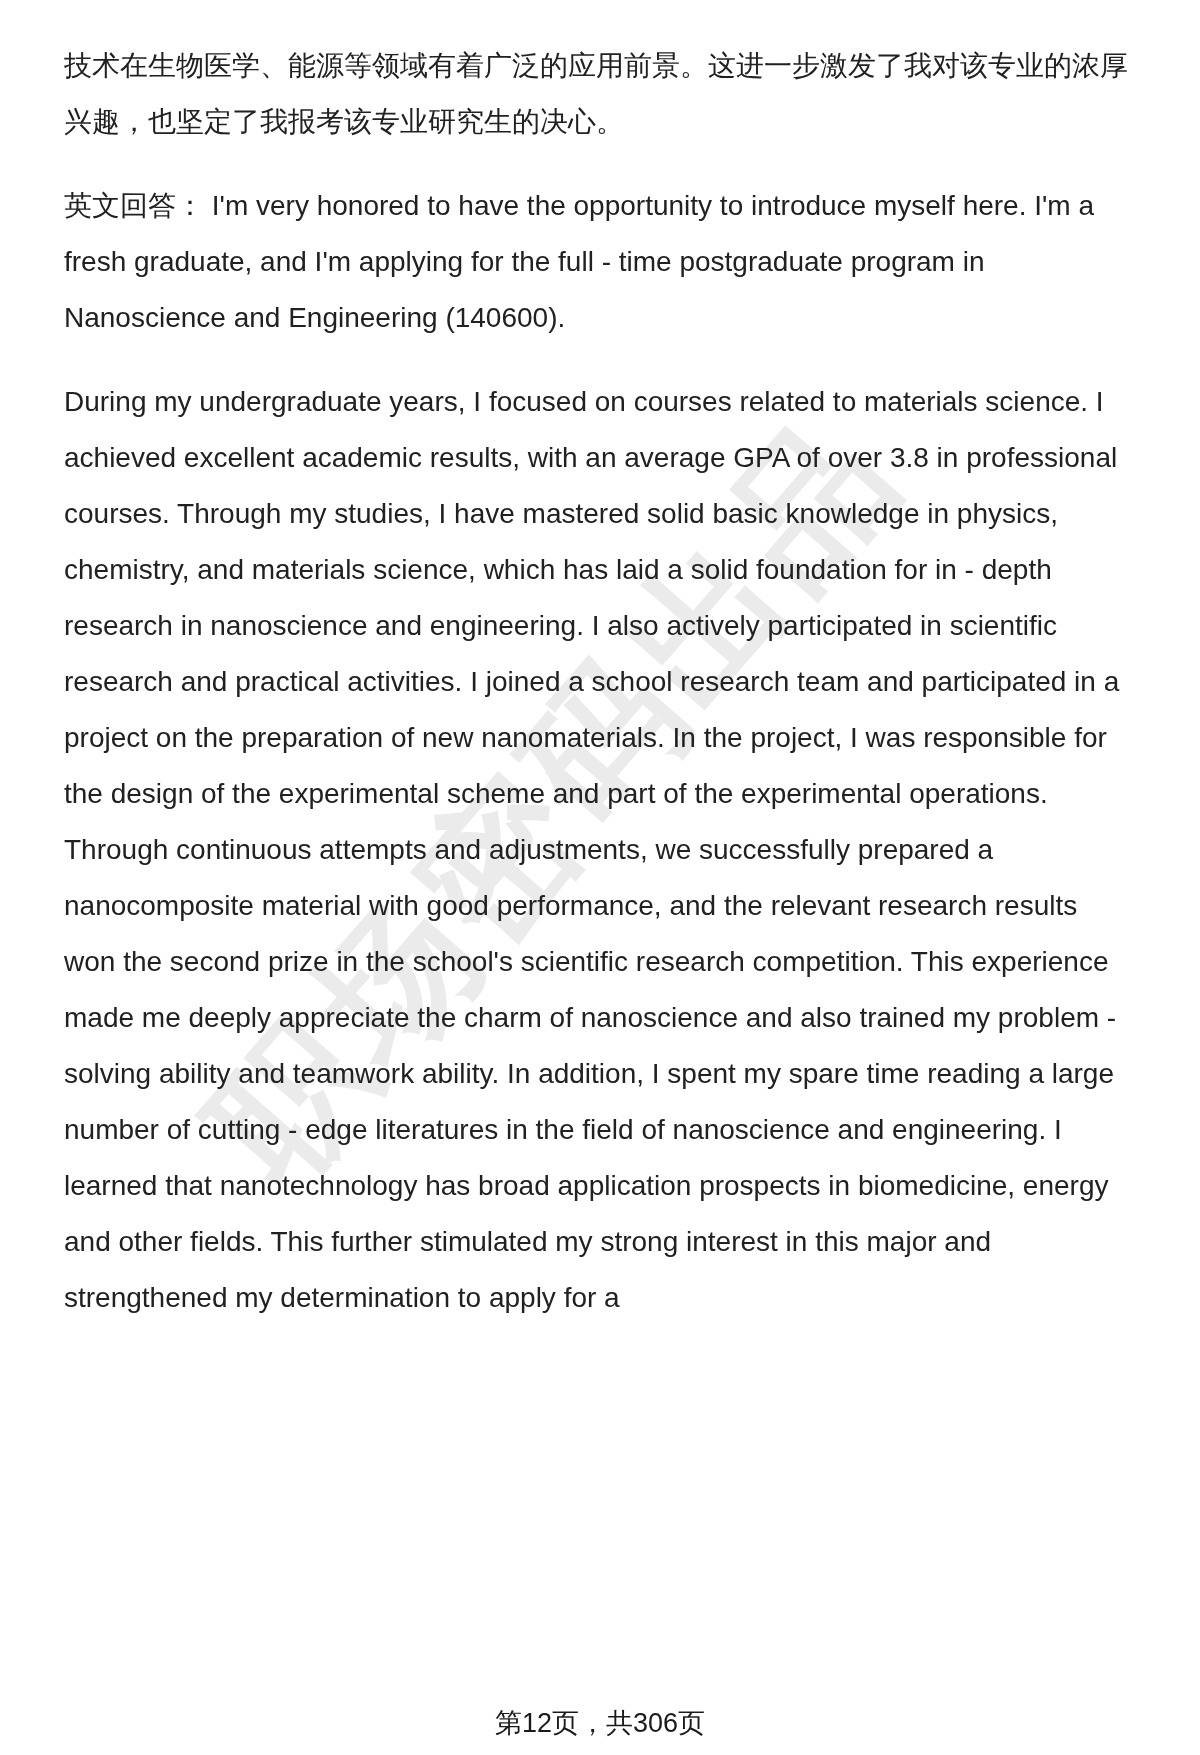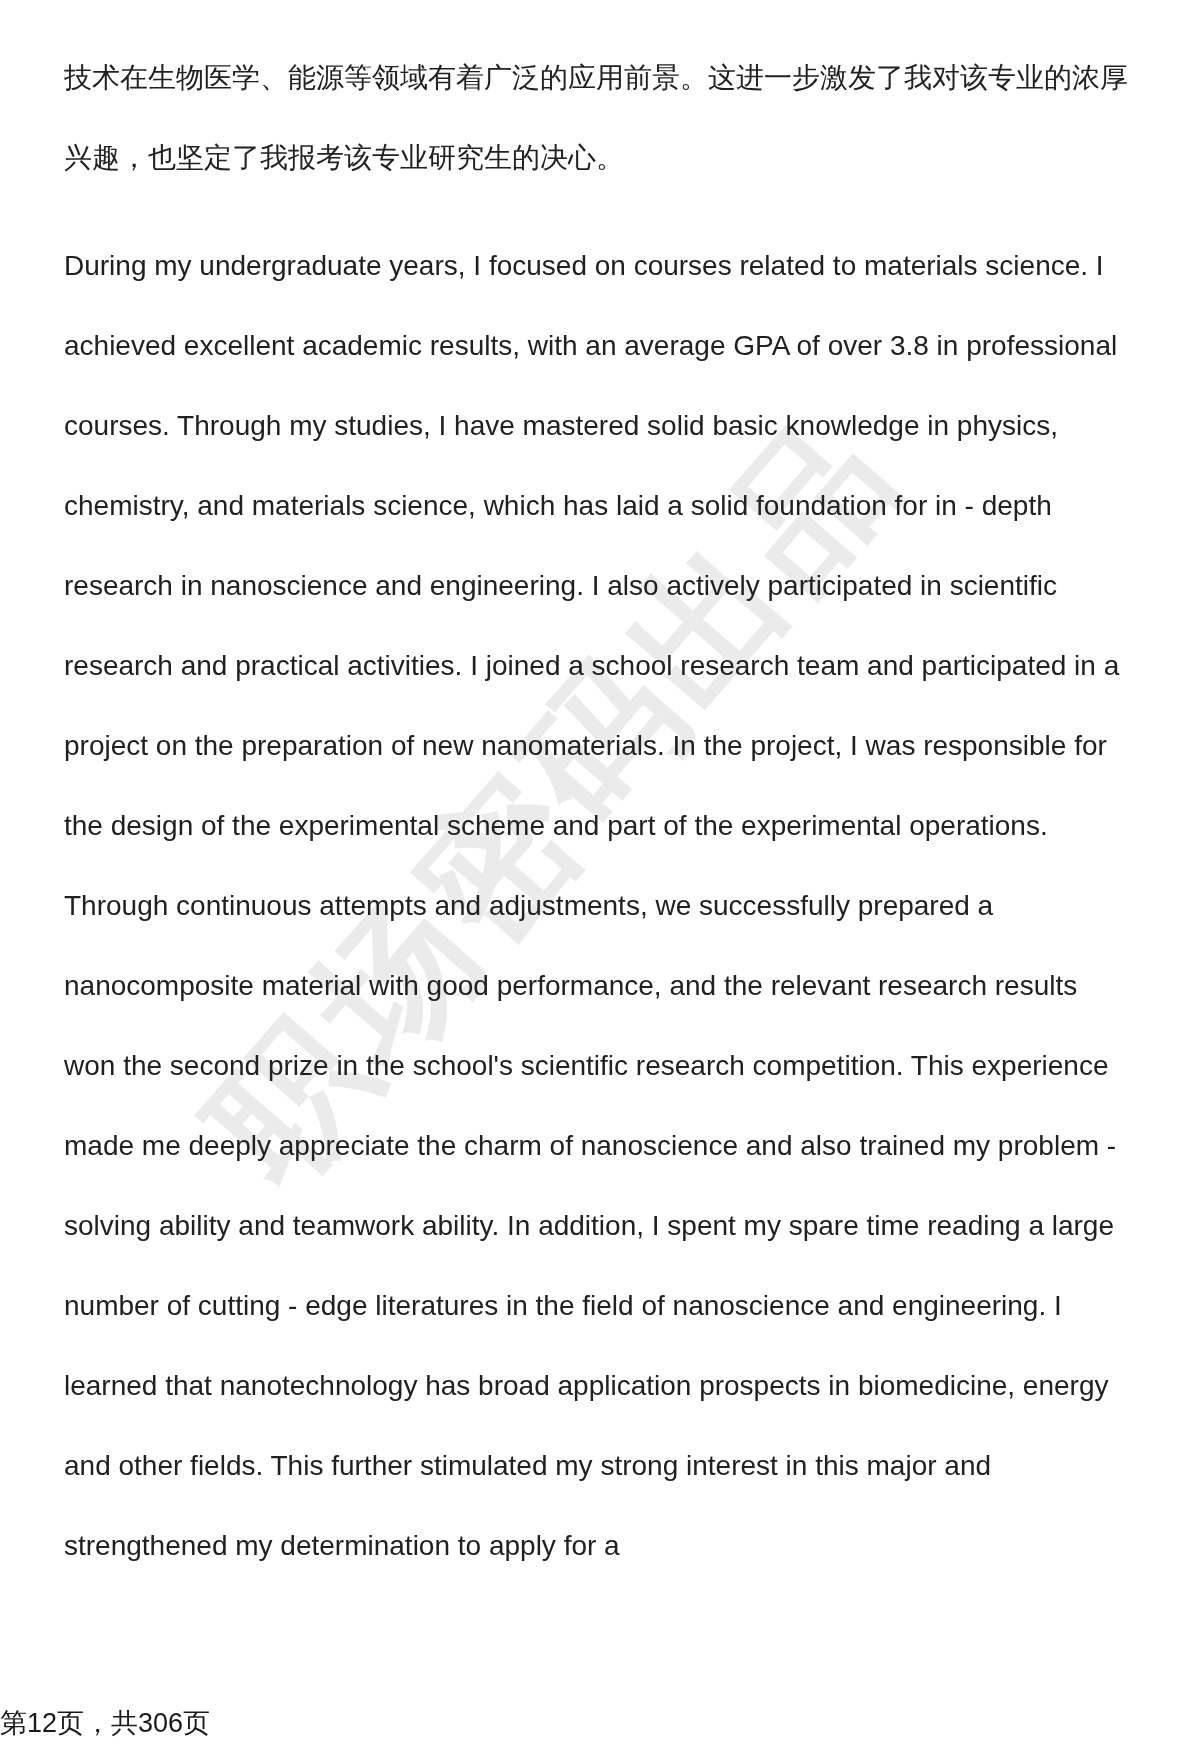--- a/index.html
+++ b/index.html
@@ -16,21 +16,21 @@
     font-family: "Liberation Sans", "DejaVu Sans", sans-serif;
     color: #212121;
   }
   .content {
     position: relative;
     z-index: 2;
     padding: 38px 64px 0 64px;
   }
   .content p {
     font-size: 28px;
-    line-height: 80px;
+    line-height: 56px;
     margin: 0 0 28px 0;
     text-align: left;
     word-wrap: break-word;
   }
   .watermark {
     position: absolute;
     left: 555px;
     top: 800px;
     z-index: 1;
     transform: translate(-50%, -50%) rotate(-49deg);
@@ -41,32 +41,33 @@
     color: rgba(0, 0, 0, 0.08);
     pointer-events: none;
     user-select: none;
   }
   .footer {
     position: absolute;
     z-index: 2;
     left: 0;
     right: 0;
     bottom: 14px;
-    text-align: left;
+    text-align: center;
     font-size: 27px;
     color: #1a1a1a;
   }
 </style>
 </head>
 <body>
 
 <div class="page">
 
   <div class="watermark">职场密码出品</div>
 
   <div class="content">
     <p>技术在生物医学、能源等领域有着广泛的应用前景。这进一步激发了我对该专业的浓厚兴趣，也坚定了我报考该专业研究生的决心。</p>
+    <p>英文回答： I'm very honored to have the opportunity to introduce myself here. I'm a fresh graduate, and I'm applying for the full - time postgraduate program in Nanoscience and Engineering (140600).</p>
     <p>During my undergraduate years, I focused on courses related to materials science. I achieved excellent academic results, with an average GPA of over 3.8 in professional courses. Through my studies, I have mastered solid basic knowledge in physics, chemistry, and materials science, which has laid a solid foundation for in - depth research in nanoscience and engineering. I also actively participated in scientific research and practical activities. I joined a school research team and participated in a project on the preparation of new nanomaterials. In the project, I was responsible for the design of the experimental scheme and part of the experimental operations. Through continuous attempts and adjustments, we successfully prepared a nanocomposite material with good performance, and the relevant research results won the second prize in the school's scientific research competition. This experience made me deeply appreciate the charm of nanoscience and also trained my problem - solving ability and teamwork ability. In addition, I spent my spare time reading a large number of cutting - edge literatures in the field of nanoscience and engineering. I learned that nanotechnology has broad application prospects in biomedicine, energy and other fields. This further stimulated my strong interest in this major and strengthened my determination to apply for a</p>
   </div>
 
   <div class="footer">第12页，共306页</div>
 
 </div>
 
 </body></html>

